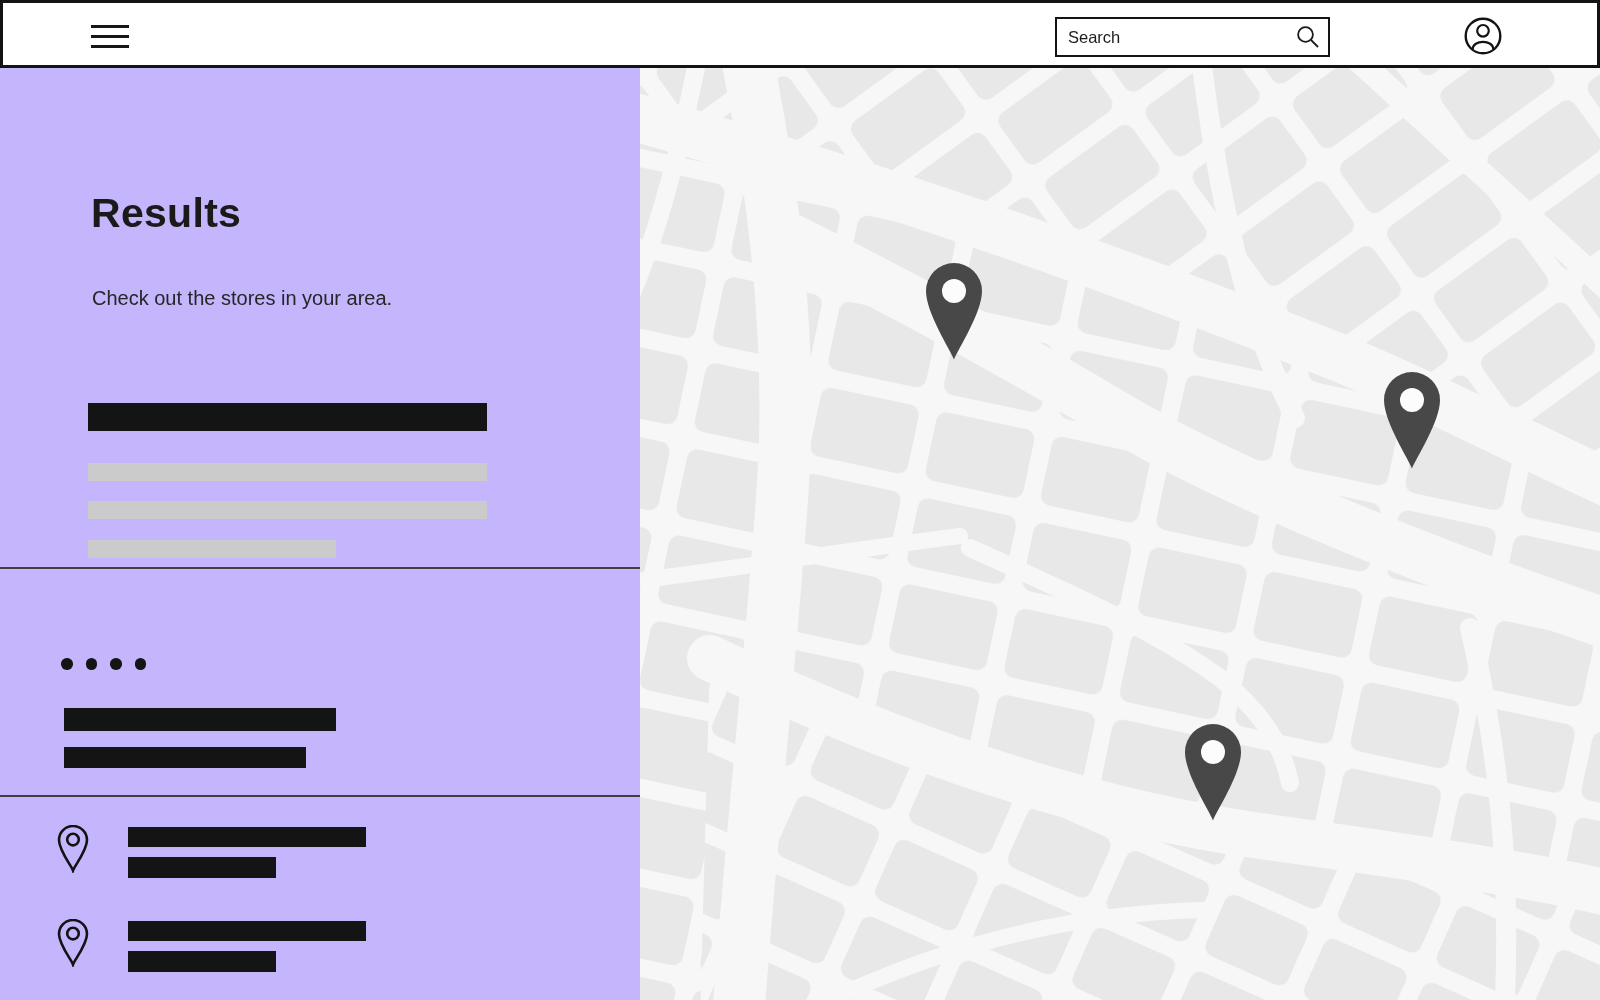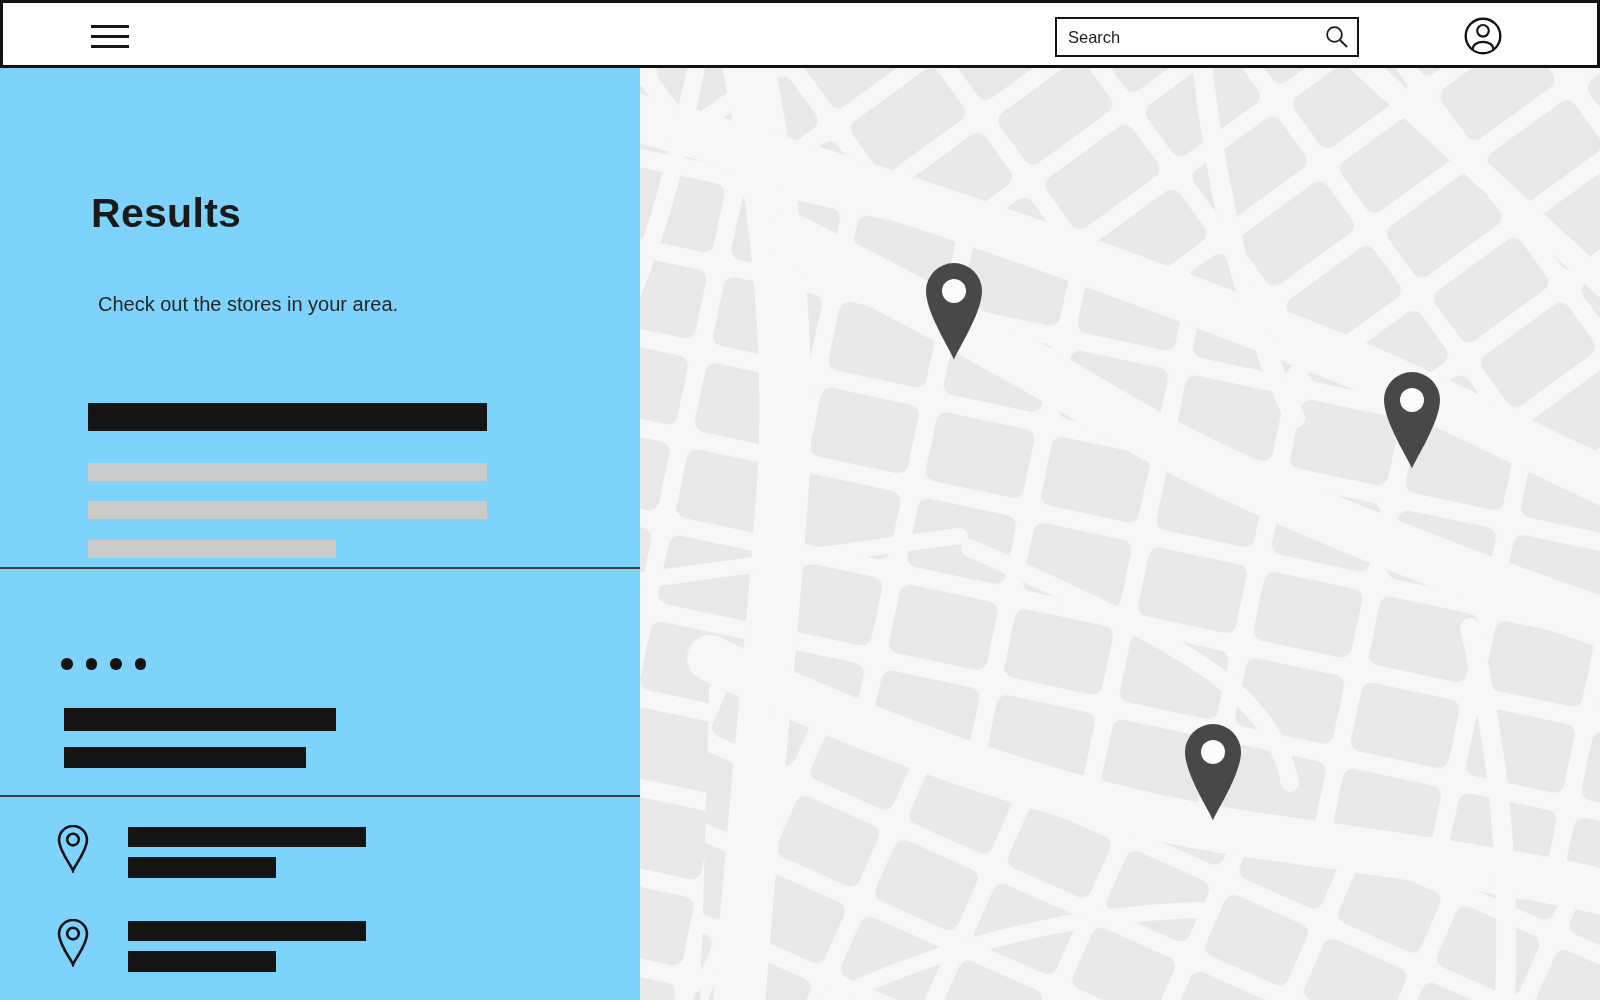--- a/index.html
+++ b/index.html
@@ -6,35 +6,35 @@
   .screen{position:relative;width:1600px;height:1000px;overflow:hidden;
           font-family:"Liberation Sans",sans-serif;background:#fff;}
 
   
   .topbar{position:absolute;left:0;top:0;width:1600px;height:68px;
           box-sizing:border-box;background:#fff;border:3px solid #131313;z-index:20;}
   .hamburger{position:absolute;left:88px;top:20px;width:38px;height:26px;
              background:none;border:none;padding:0;cursor:pointer;}
   .hamburger span{display:block;width:38px;height:3px;background:#161616;margin:0 0 7px 0;}
   .hamburger span:last-child{margin-bottom:0;}
-  .searchbox{position:absolute;left:1052px;top:14px;width:304px;height:40px;
+  .searchbox{position:absolute;left:1052px;top:14px;width:275px;height:40px;
              box-sizing:border-box;border:2px solid #141414;display:flex;align-items:center;background:#fff;}
   .searchbox input{flex:1;min-width:0;border:none;outline:none;background:transparent;
                    font-family:"Liberation Sans",sans-serif;font-size:16.5px;color:#131313;
                    padding:0 0 0 11px;}
   .searchbox input::placeholder{color:#1c1c1c;opacity:1;}
   .searchbox svg{margin-right:7px;flex:0 0 auto;}
   .avatar-btn{position:absolute;left:1458px;top:11px;width:44px;height:44px;
               background:none;border:none;padding:0;cursor:pointer;}
 
   
-  .panel{position:absolute;left:0;top:68px;width:640px;height:932px;background:#7dd3fc;}
+  .panel{position:absolute;left:0;top:68px;width:640px;height:932px;background:#c4b5fd;}
   .page-title{position:absolute;left:91px;top:122px;margin:0;font-size:41px;line-height:46px;
               font-weight:700;color:#1a1a1a;letter-spacing:.3px;}
-  .desc{position:absolute;left:88px;top:212px;margin:10px;font-size:20px;line-height:28.5px;color:#262626;}
+  .desc{position:absolute;left:88px;top:212px;margin:4px;font-size:20px;line-height:28.5px;color:#262626;}
   .bar{position:absolute;}
   .bar.black{background:#141414;}
   .bar.gray{background:#cbcbcb;}
   .divider{position:absolute;left:0;width:640px;height:2px;background:#3f3f3f;}
   .dots{position:absolute;left:61px;top:590px;display:flex;gap:13px;}
   .dots span{width:11.5px;height:11.5px;border-radius:50%;background:#141414;display:block;cursor:pointer;}
   .store-item .pin{position:absolute;}
 
   
   .map{position:absolute;left:640px;top:68px;width:960px;height:932px;overflow:hidden;background:#f7f7f7;}

